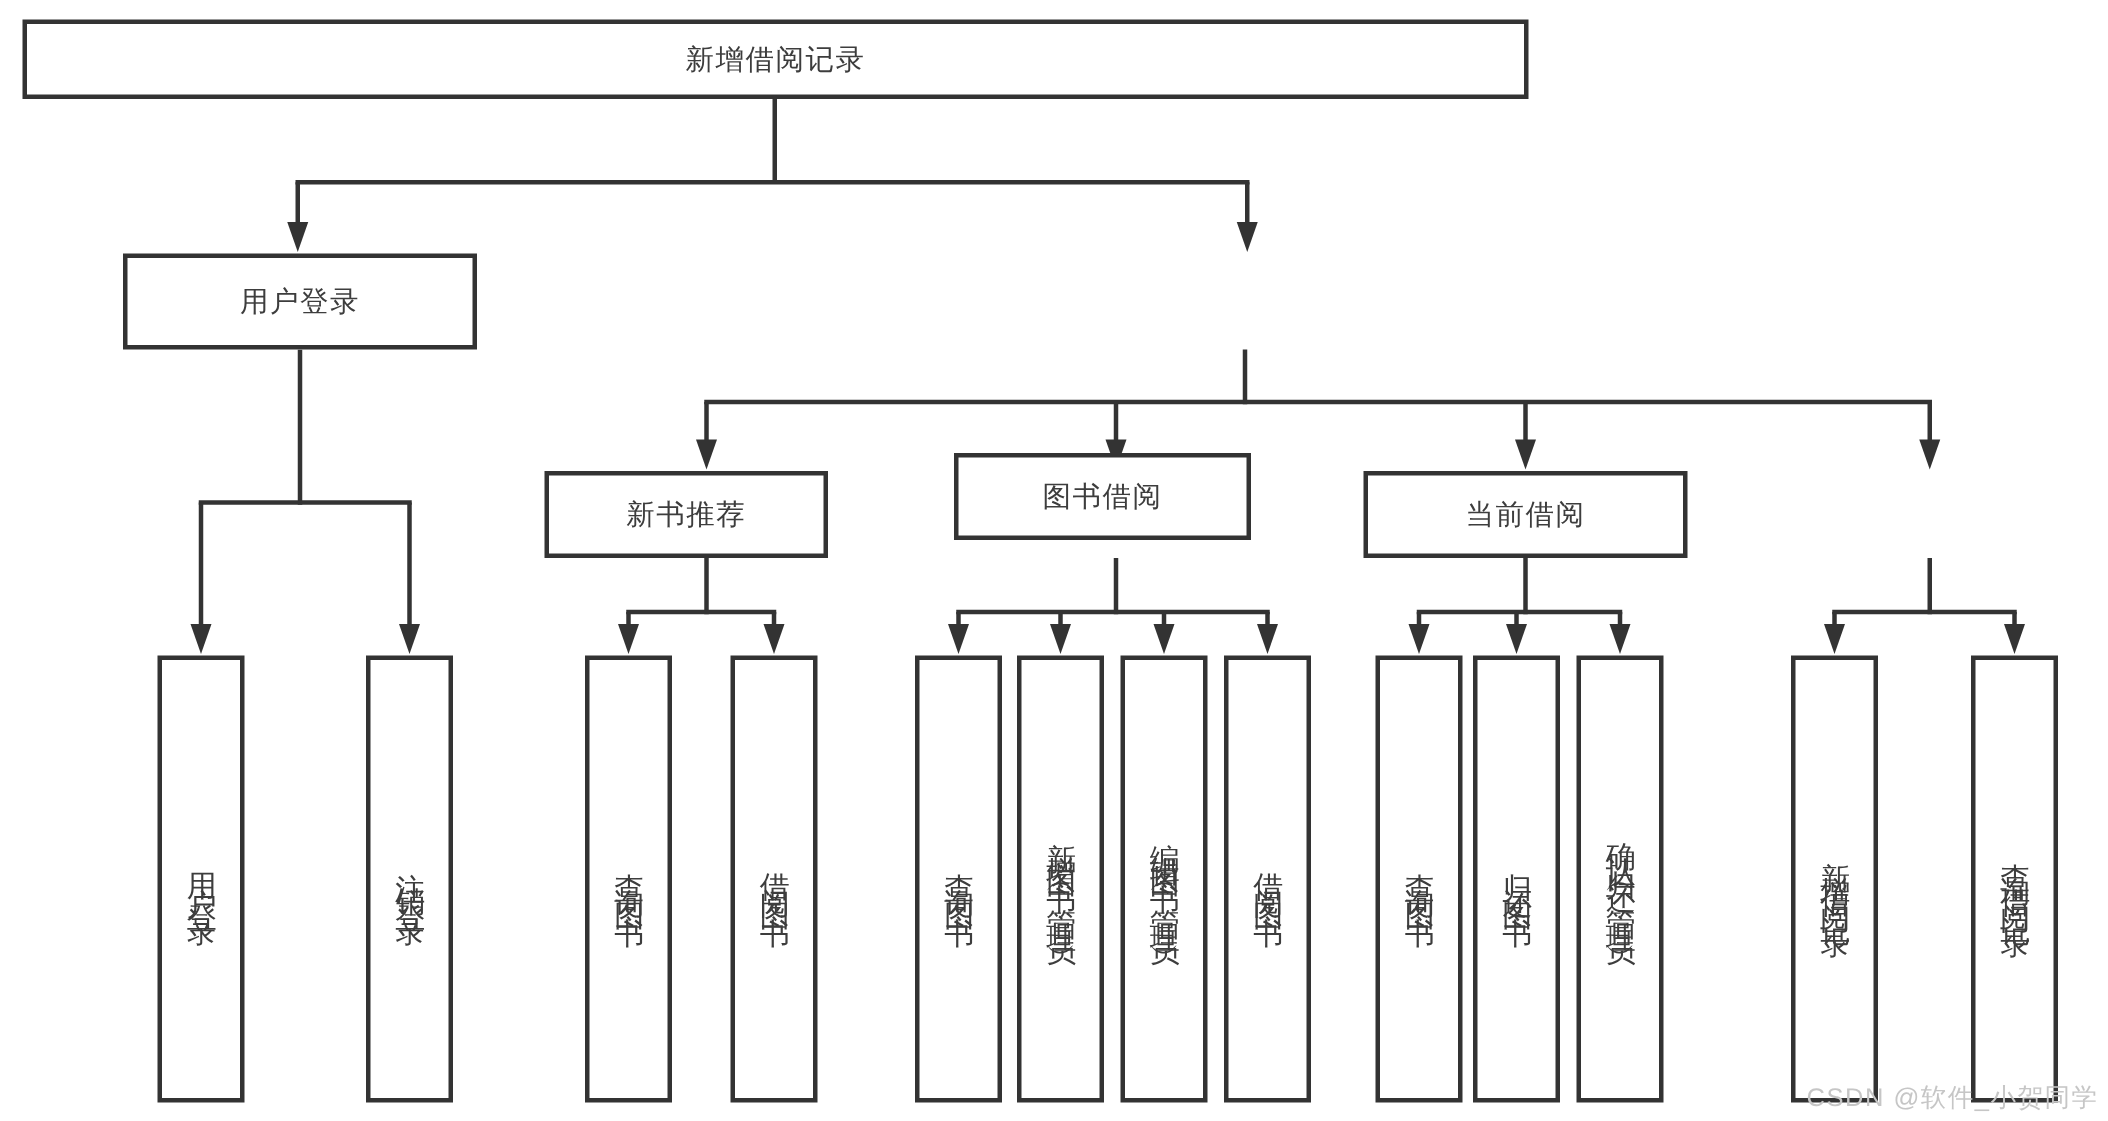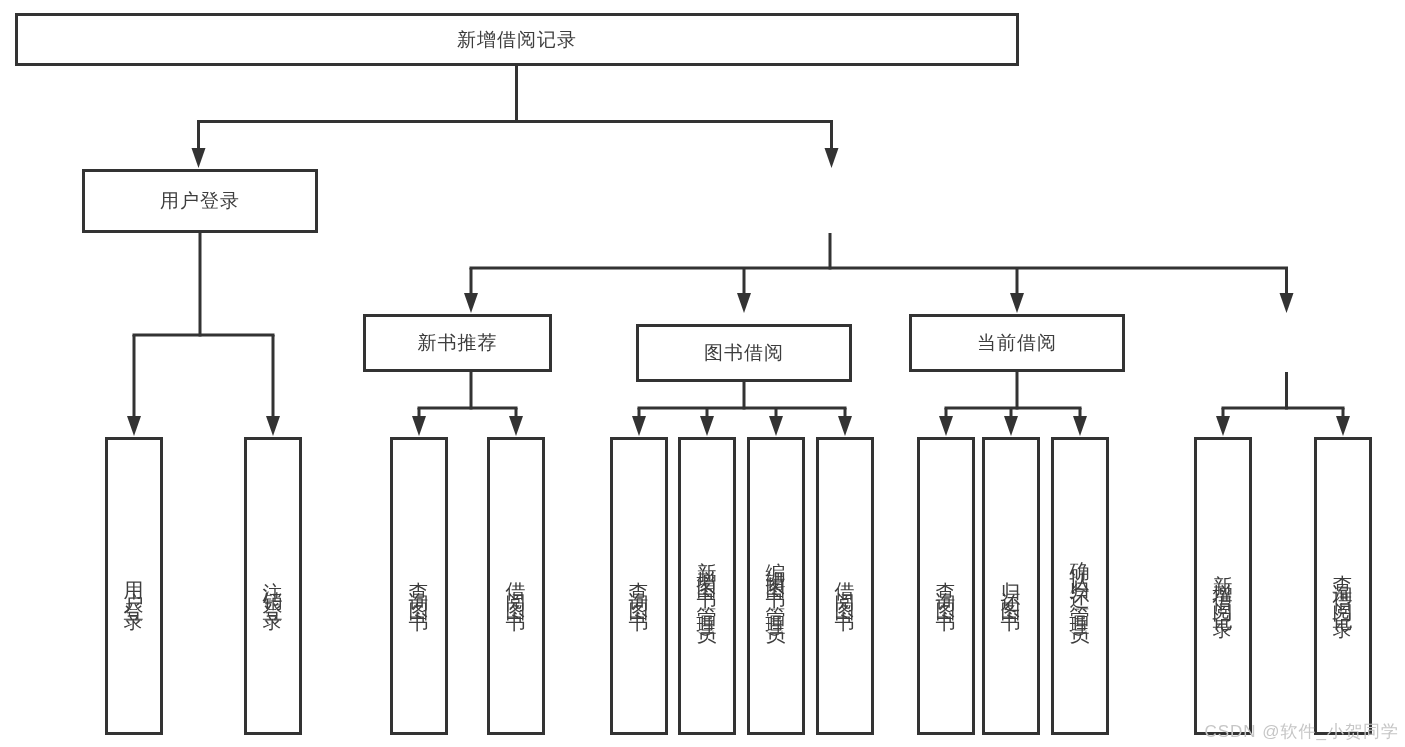--- a/index.html
+++ b/index.html
@@ -119,21 +119,21 @@
     <span class="label">新增借阅记录</span>
   </div>
 
   <div class="node" style="left:82px;top:169px;width:236px;height:64px">
     <span class="label">用户登录</span>
   </div>
 
   <div class="node" style="left:363px;top:314px;width:189px;height:58px">
     <span class="label">新书推荐</span>
   </div>
-  <div class="node" style="left:636px;top:324px;width:216px;height:58px">
+  <div class="node" style="left:636px;top:302px;width:198px;height:58px">
     <span class="label">图书借阅</span>
   </div>
   <div class="node" style="left:909px;top:314px;width:216px;height:58px">
     <span class="label">当前借阅</span>
   </div>
 
   <div class="node leaf" style="left:105px">
     <span class="vlabel">用户登录</span>
   </div>
   <div class="node leaf" style="left:244px">

